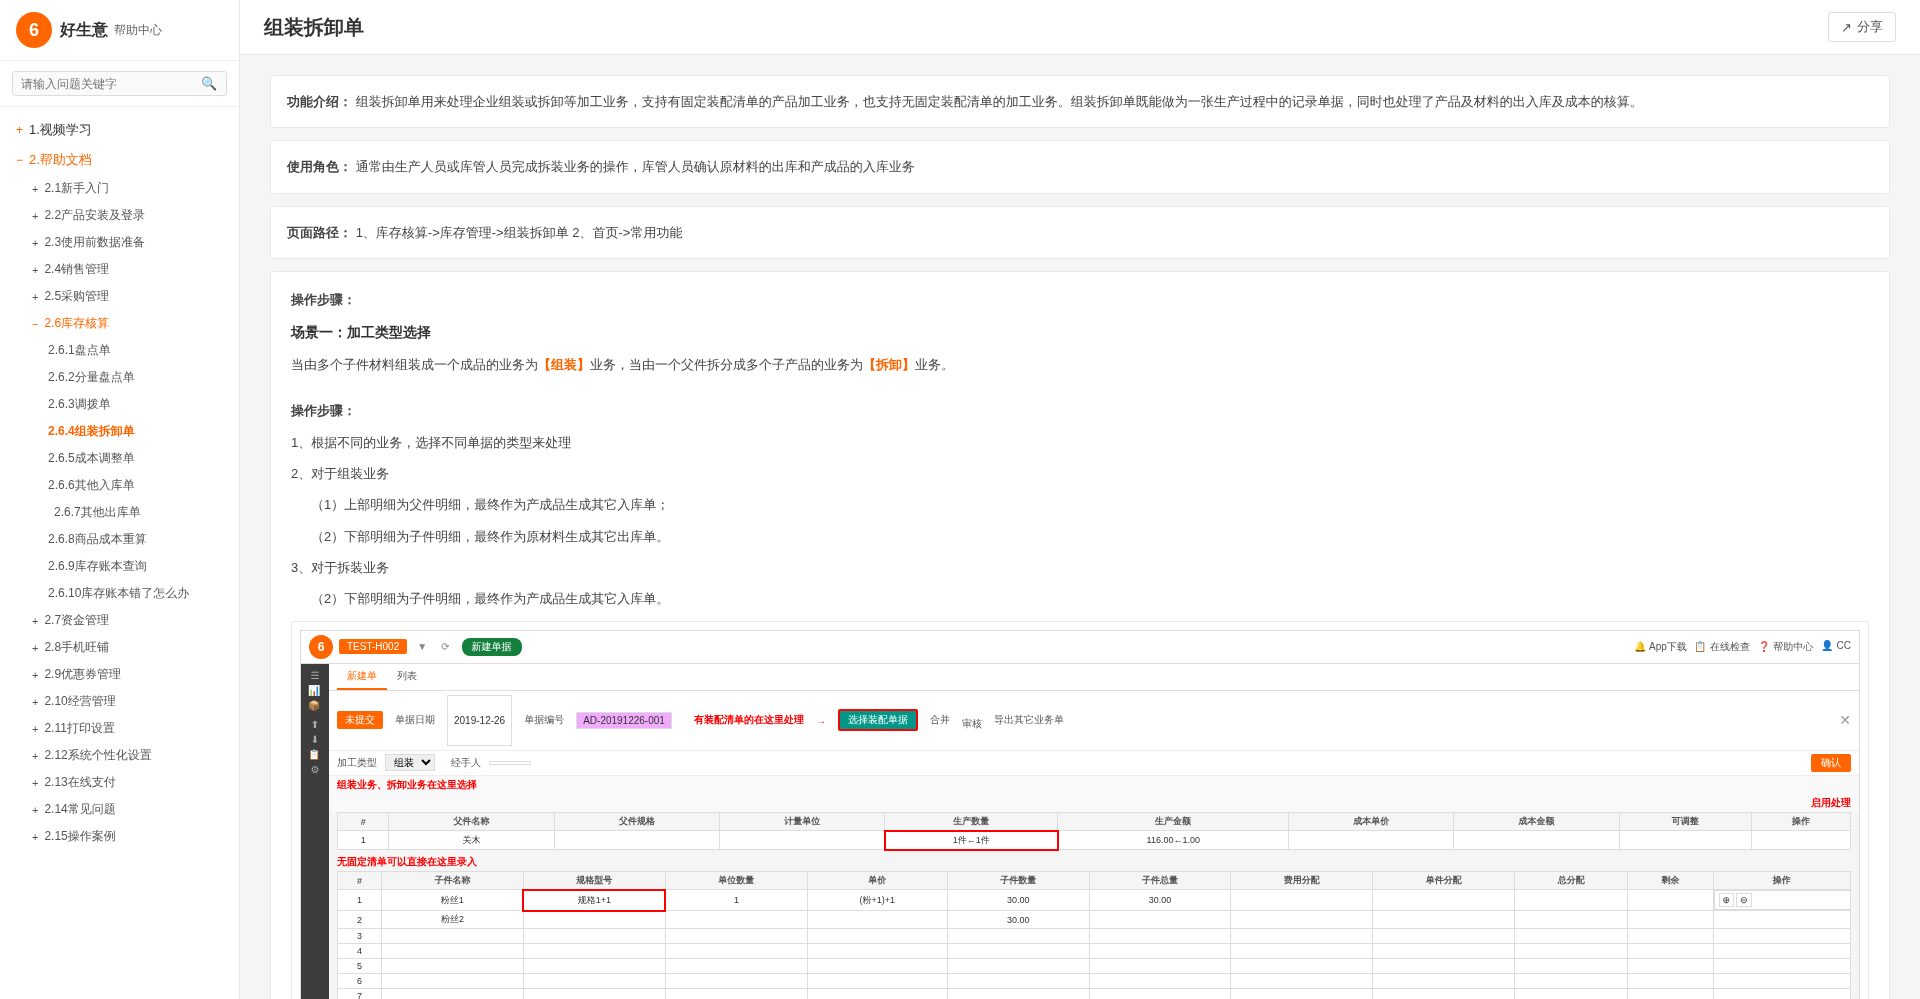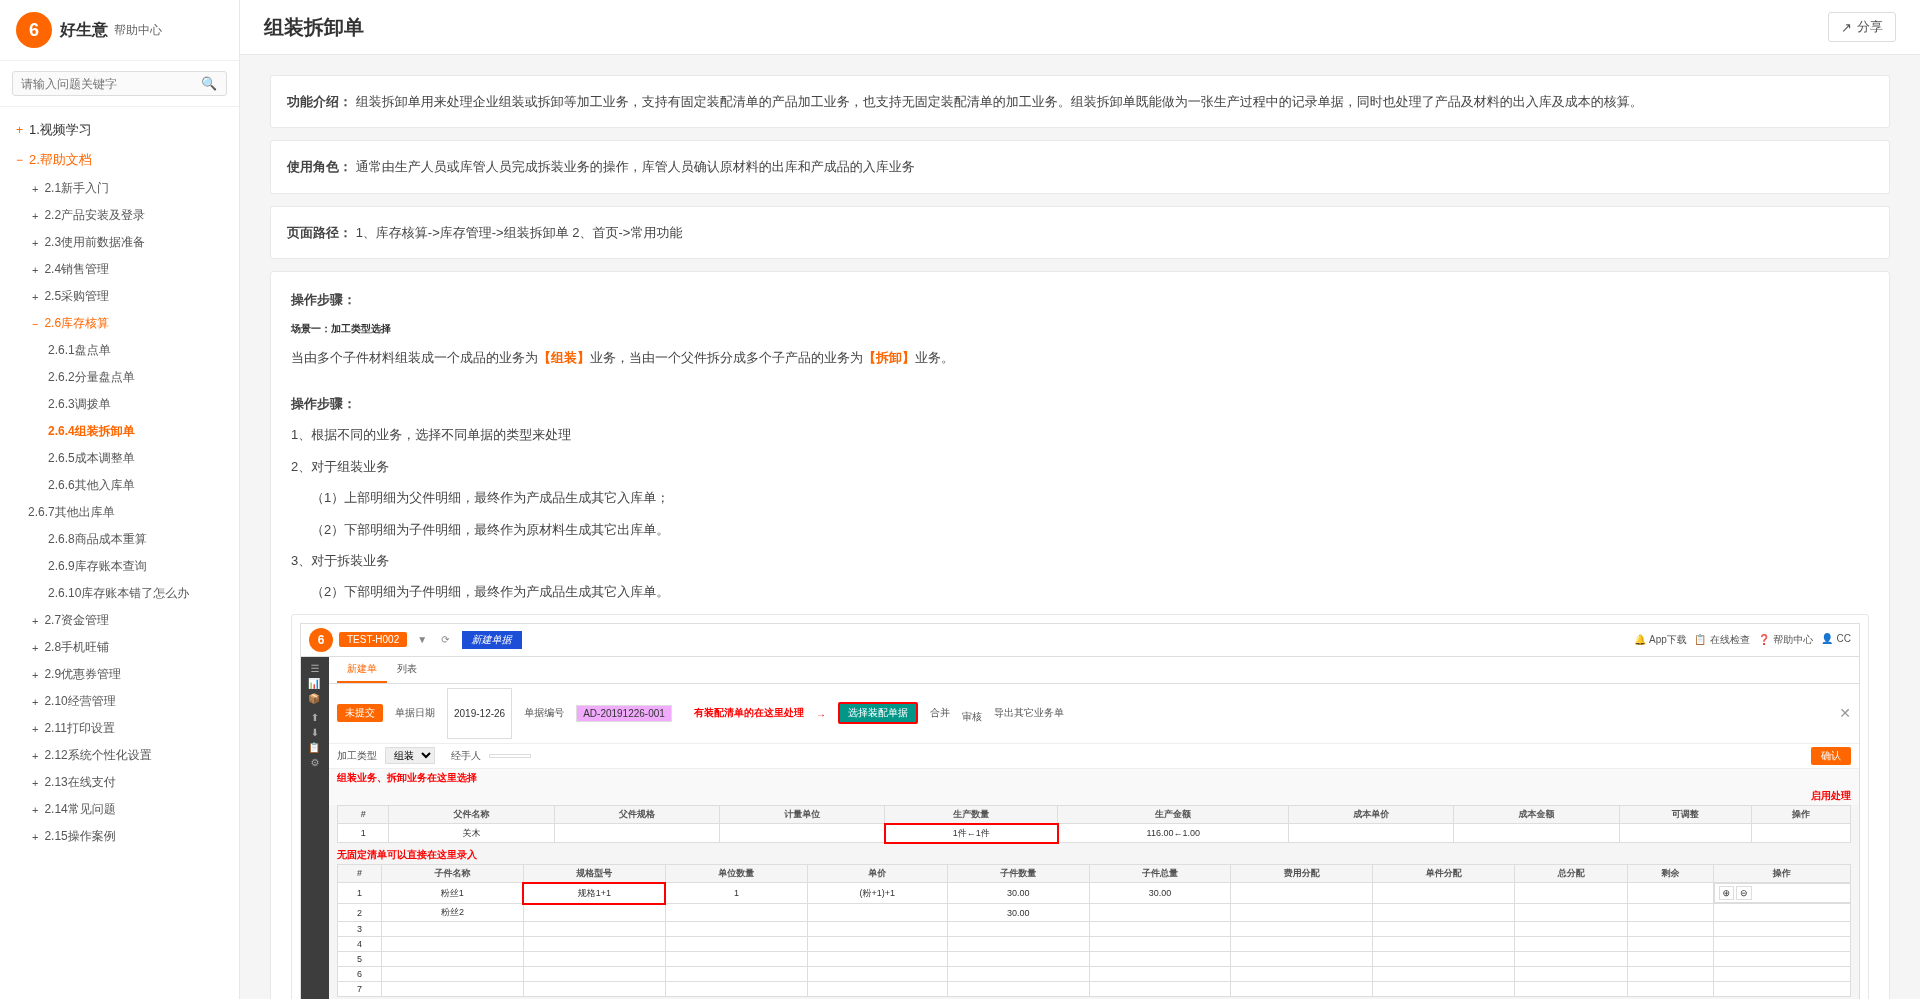--- a/index.html
+++ b/index.html
@@ -121,21 +121,21 @@
       color: #444;
     }
     .step-block {
       background: #fff;
       border: 1px solid #e8e8e8;
       border-radius: 3px;
       padding: 16px 20px;
       margin-bottom: 12px;
     }
     .step-block p { margin-bottom: 8px; line-height: 1.8; font-size: 13px; color: #444; }
-    .step-block .scenario-title { font-weight: bold; font-size: 10px; margin-bottom: 8px; color: #333; }
+    .step-block .scenario-title { font-weight: bold; font-size: 14px; margin-bottom: 8px; color: #333; }
     .step-block .indent1 { padding-left: 20px; }
     .highlight { color: #f60; }
     .bold { font-weight: bold; }
 
     
     .screenshot-wrapper {
       background: #fff;
       border: 1px solid #e8e8e8;
       border-radius: 3px;
       padding: 8px;
@@ -281,21 +281,21 @@
     </div>
     <div class="nav-sub active" style="padding-left:48px;color:#f60;font-weight:bold;">
       <span>2.6.4组装拆卸单</span>
     </div>
     <div class="nav-sub" style="padding-left:48px;">
       <span>2.6.5成本调整单</span>
     </div>
     <div class="nav-sub" style="padding-left:48px;">
       <span>2.6.6其他入库单</span>
     </div>
-    <div class="nav-sub" style="padding-left:28px;text-align:right;">
+    <div class="nav-sub" style="padding-left:54px;text-align:right;">
       <span>2.6.7其他出库单</span>
     </div>
     <div class="nav-sub" style="padding-left:48px;">
       <span>2.6.8商品成本重算</span>
     </div>
     <div class="nav-sub" style="padding-left:48px;">
       <span>2.6.9库存账本查询</span>
     </div>
     <div class="nav-sub" style="padding-left:48px;">
       <span>2.6.10库存账本错了怎么办</span>
@@ -383,21 +383,21 @@
 
       
       <div class="screenshot-wrapper">
         <div class="ss-container" style="position:relative; border:1px solid #ddd; background:#fff;">
 
           <div class="ss-topbar">
             <div style="width:24px;height:24px;background:#f60;border-radius:50%;display:flex;align-items:center;justify-content:center;color:#fff;font-size:12px;font-weight:bold;">6</div>
             <span class="ss-company">TEST-H002</span>
             <span style="font-size:10px;color:#888;margin-left:4px;">▼</span>
             <span style="font-size:10px;color:#888;margin-left:8px;">⟳</span>
-            <div style="background:#1d4ed8;color:#fff;padding:2px 10px;border-radius:0;font-size:10px;margin-left:6px;font-style:italic;">新建单据</div>
+            <div style="background:#15803d;color:#fff;padding:2px 10px;border-radius:8px;font-size:10px;margin-left:6px;">新建单据</div>
             <div style="margin-left:auto;display:flex;gap:8px;font-size:10px;color:#555;">
               <span>🔔 App下载</span>
               <span>📋 在线检查</span>
               <span>❓ 帮助中心</span>
               <span>👤 CC</span>
             </div>
           </div>
 
           <div style="display:flex;">
 

